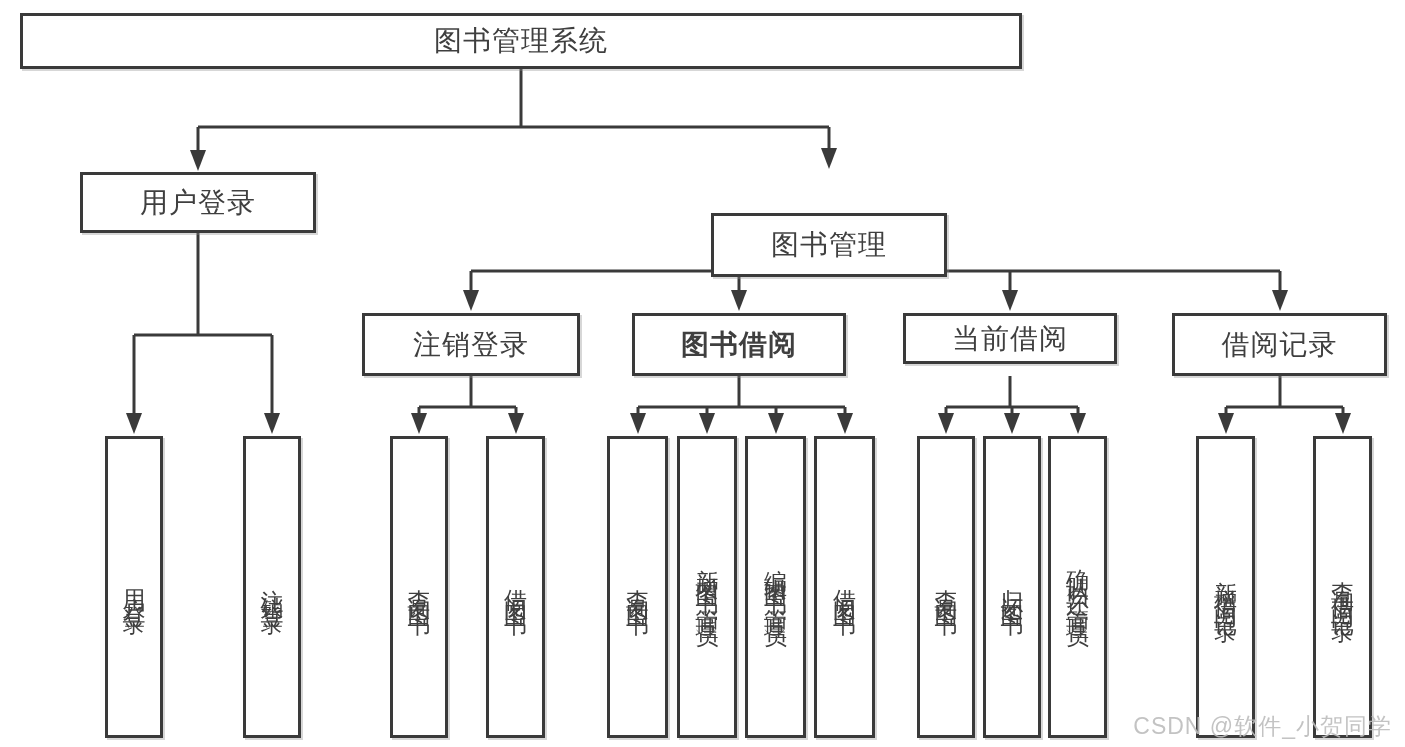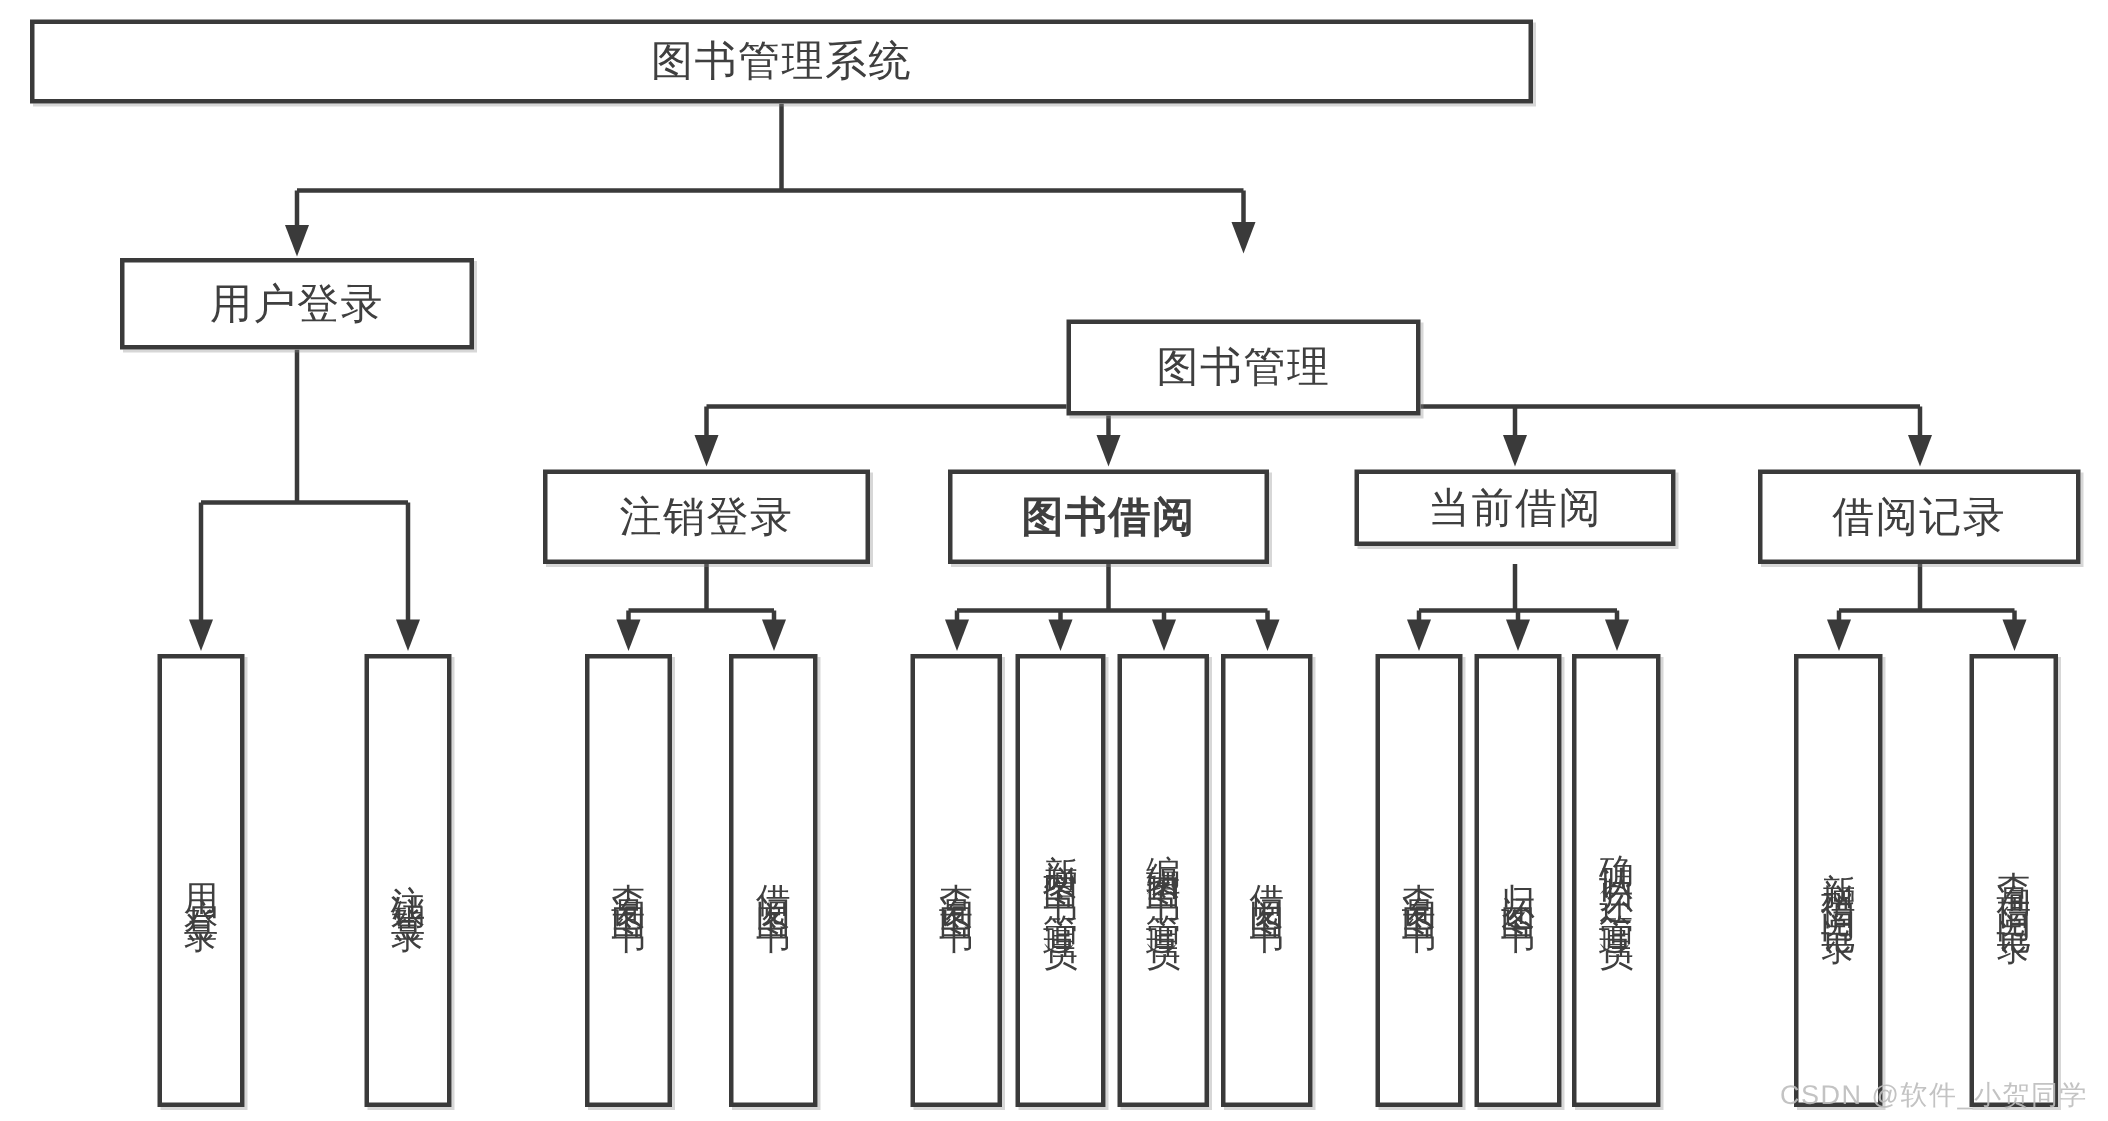--- a/index.html
+++ b/index.html
@@ -36,21 +36,21 @@
     writing-mode:vertical-rl;
     text-orientation:mixed;
     font-size:23px;
     line-height:1;
     letter-spacing:8px;
     white-space:nowrap;
   }
   #watermark{
     position:absolute;
     right:13px;bottom:5px;
-    font-size:18px;
+    font-size:23px;
     color:var(--watermark);
     opacity:0.9;
     letter-spacing:1px;
     z-index:5;
     white-space:nowrap;
   }
 </style>
 </head>
 <body>
 

